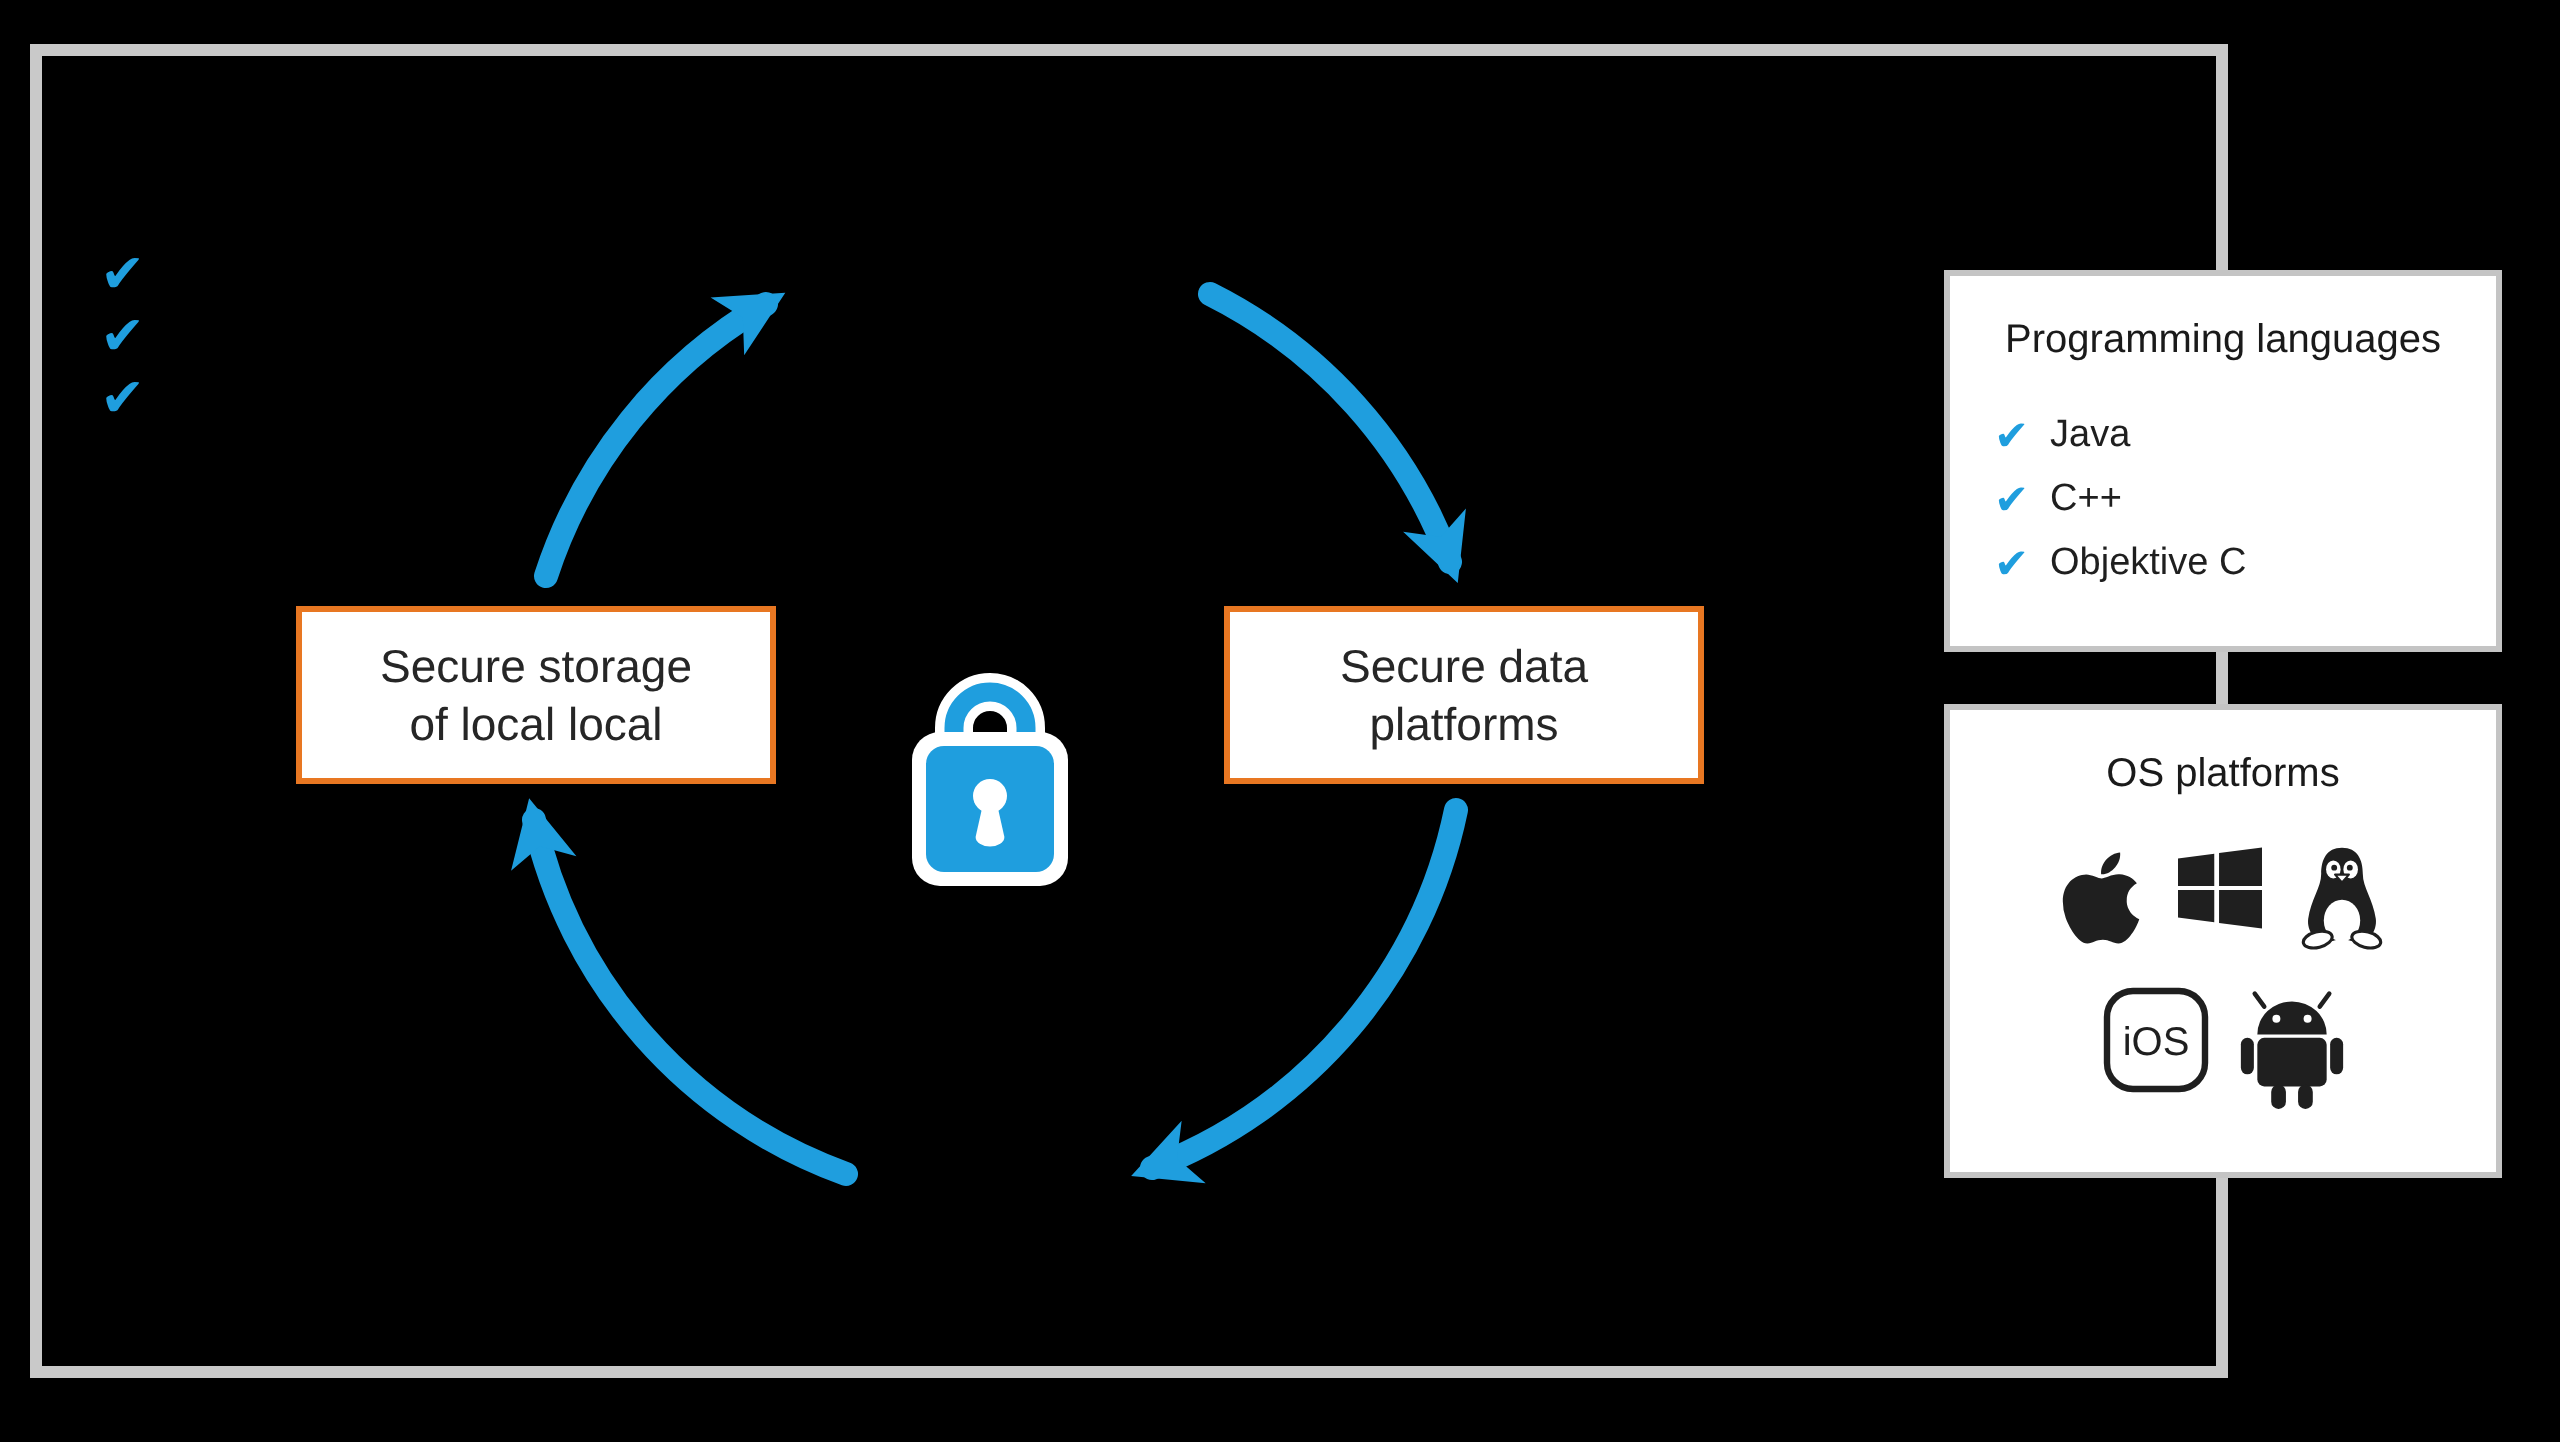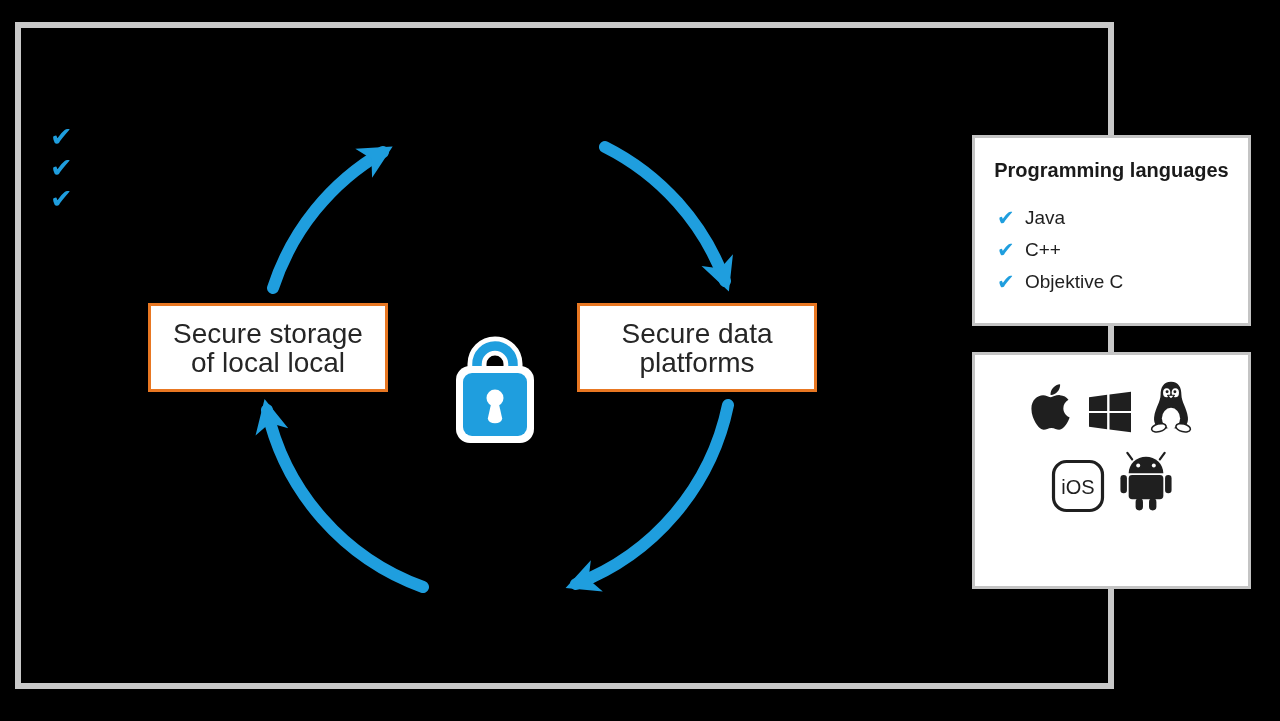--- a/index.html
+++ b/index.html
@@ -17,40 +17,40 @@
   
   .float-check{
     position:absolute;left:50px;color:#1f9ede;font-size:27px;line-height:26px;
     font-weight:700;
   }
   
   .node-box{
     position:absolute;top:303px;width:234px;height:83px;
     background:#fff;border:3px solid #e87722;
     display:flex;flex-direction:column;align-items:center;justify-content:center;
-    color:#262626;font-size:28px;line-height:29px;text-align:center;
+    color:#262626;font-size:23px;line-height:29px;text-align:center;
   }
   #box-storage{left:148px;}
-  #box-transfer{left:577px;}
+  #box-transfer{left:612px;}
   
   .side-panel{
     position:absolute;left:972px;width:273px;background:#fff;
     border:3px solid #c4c4c4;color:#1f1f1f;
   }
   #panel-languages{top:135px;height:185px;}
   #panel-os{top:352px;height:231px;}
   .panel-title{
-    margin-top:21px;text-align:center;font-size:20px;font-weight:700;color:#1a1a1a;
+    margin-top:21px;text-align:center;font-size:20px;font-weight:400;color:#1a1a1a;
   }
   .lang-list{margin-top:20px;padding-left:22px;}
   .lang-item{display:flex;align-items:center;height:32px;font-size:19px;}
   .lang-item .item-check{
     color:#1f9ede;font-size:21px;font-weight:700;width:28px;flex:0 0 28px;
   }
-  .os-row{display:flex;align-items:flex-end;justify-content:center;}
+  .os-row{display:flex;align-items:flex-start;justify-content:center;}
   #os-row-1{margin-top:24px;gap:17px;height:54px;}
   #os-row-2{margin-top:16px;gap:15px;height:64px;}
   .os-icon{display:block;}
 </style>
 </head>
 <body>
 
 <div id="stage">
 
   <div id="frame"></div>
@@ -104,20 +104,21 @@
         <span>C++</span>
       </div>
       <div class="lang-item">
         <span class="item-check">✔</span>
         <span>Objektive C</span>
       </div>
     </div>
   </div>
 
   <div id="panel-os" class="side-panel">
+    <div class="panel-title">OS platforms</div>
 
     <div id="os-row-1" class="os-row">
 
       <svg class="os-icon" width="43" height="52" viewBox="0 0 384 512">
         <path fill="#1f1f1f" d="M318.7 268.7c-.2-36.7 16.4-64.4 50-84.8-18.8-26.9-47.2-41.7-84.7-44.6-35.5-2.8-74.3 20.7-88.5 20.7-15 0-49.4-19.7-76.4-19.7C63.3 141.2 4 184.8 4 273.5q0 39.3 14.4 81.2c12.8 36.7 59 126.7 107.2 125.2 25.2-.6 43-17.9 75.8-17.9 31.8 0 48.3 17.9 76.4 17.9 48.6-.7 90.4-82.5 102.6-119.3-65.2-30.7-61.7-90-61.7-91.9zm-56.6-164.2c27.3-32.4 24.8-61.9 24-72.5-24.1 1.4-52 16.4-67.9 34.9-17.5 19.8-27.8 44.3-25.6 71.9 26.1 2 49.9-11.4 69.5-34.3z"></path>
       </svg>
 
       <svg class="os-icon" width="42" height="42" viewBox="0 0 88 88">
         <g fill="#1f1f1f">
           <path d="M0,13 L38,8 L38,42 L0,42 Z"></path>

